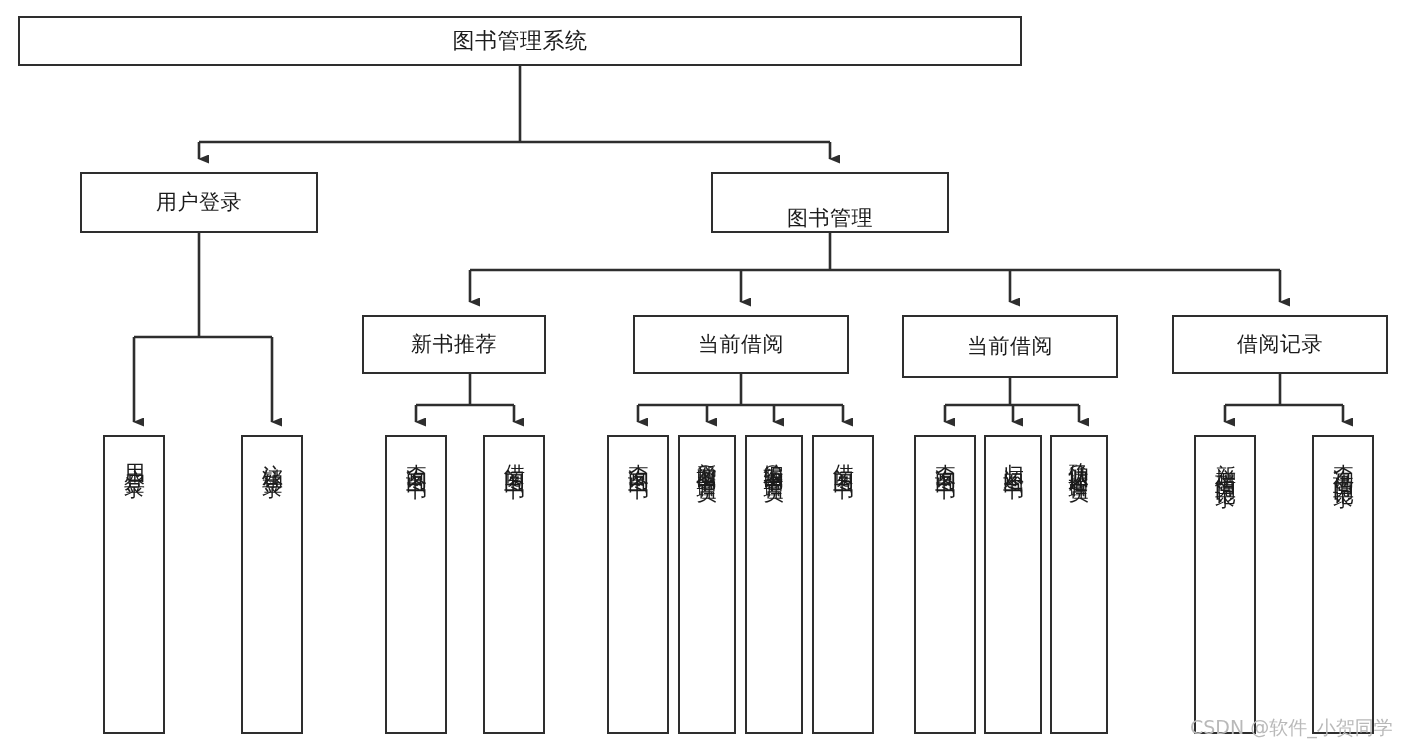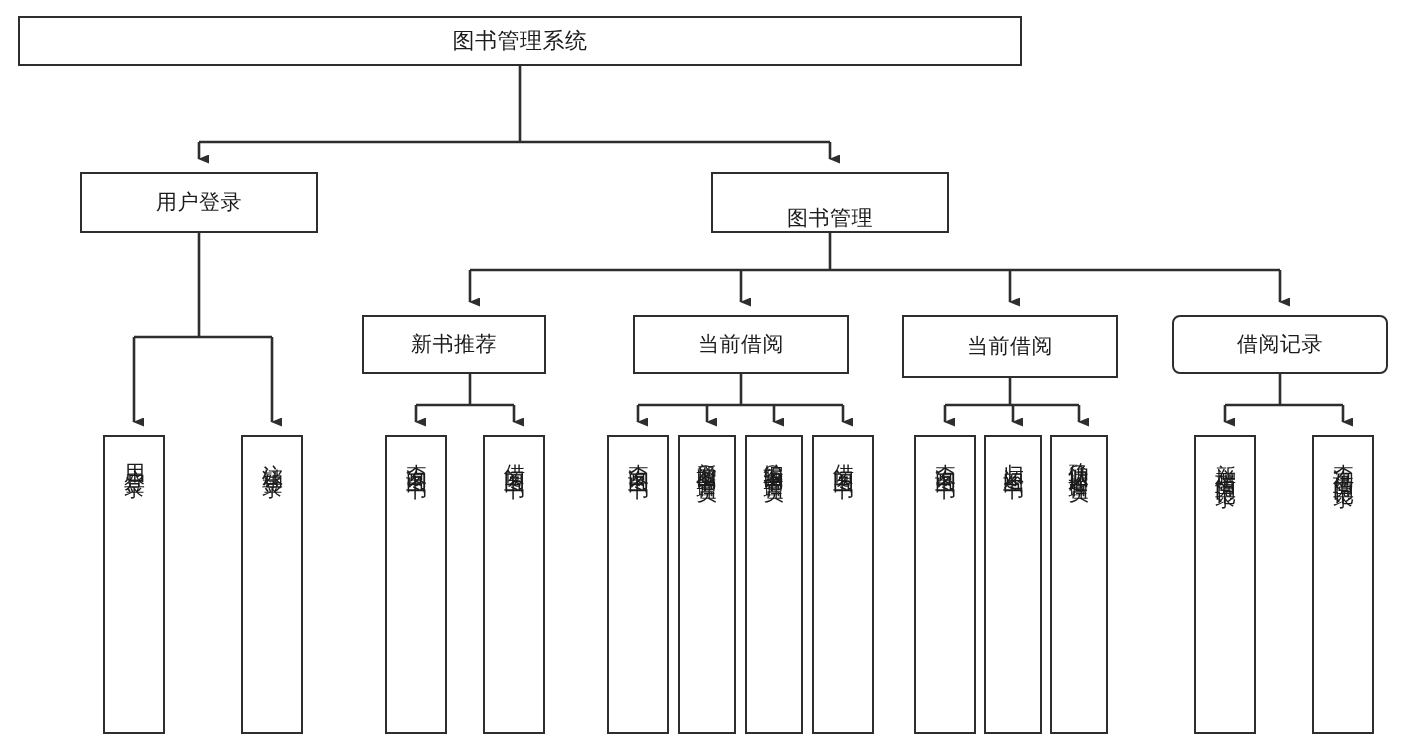--- a/index.html
+++ b/index.html
@@ -135,21 +135,21 @@
       </div>
       <div class="node horiz" style="left: 362px; top: 315px; width: 184px; height: 59px;">
         <span class="label">新书推荐</span>
       </div>
       <div class="node horiz" style="left: 633px; top: 315px; width: 216px; height: 59px;">
         <span class="label">当前借阅</span>
       </div>
       <div class="node horiz" style="left: 902px; top: 315px; width: 216px; height: 63px;">
         <span class="label">当前借阅</span>
       </div>
-      <div class="node horiz" style="left: 1172px; top: 315px; width: 216px; height: 59px; border-radius: 8px;">
+      <div class="node horiz" style="left: 1172px; top: 315px; width: 216px; height: 59px;">
         <span class="label">借阅记录</span>
       </div>
       <div class="node vert" style="left: 103px; top: 435px; width: 62px; height: 299px;">
         <span class="label">用户登录</span>
       </div>
       <div class="node vert" style="left: 241px; top: 435px; width: 62px; height: 299px;">
         <span class="label">注销登录</span>
       </div>
       <div class="node vert" style="left: 385px; top: 435px; width: 62px; height: 299px;">
         <span class="label">查询图书</span>
@@ -179,14 +179,15 @@
         <span class="label">确认归还（管理员）</span>
       </div>
       <div class="node vert" style="left: 1194px; top: 435px; width: 62px; height: 299px;">
         <span class="label">新增借阅记录</span>
       </div>
       <div class="node vert" style="left: 1312px; top: 435px; width: 62px; height: 299px;">
         <span class="label">查询借阅记录</span>
       </div>
     </div>
 
+  <div class="watermark" style="left:1190px; top:715px;">CSDN @软件_小贺同学</div>
 
 </div>
 
 </body></html>

